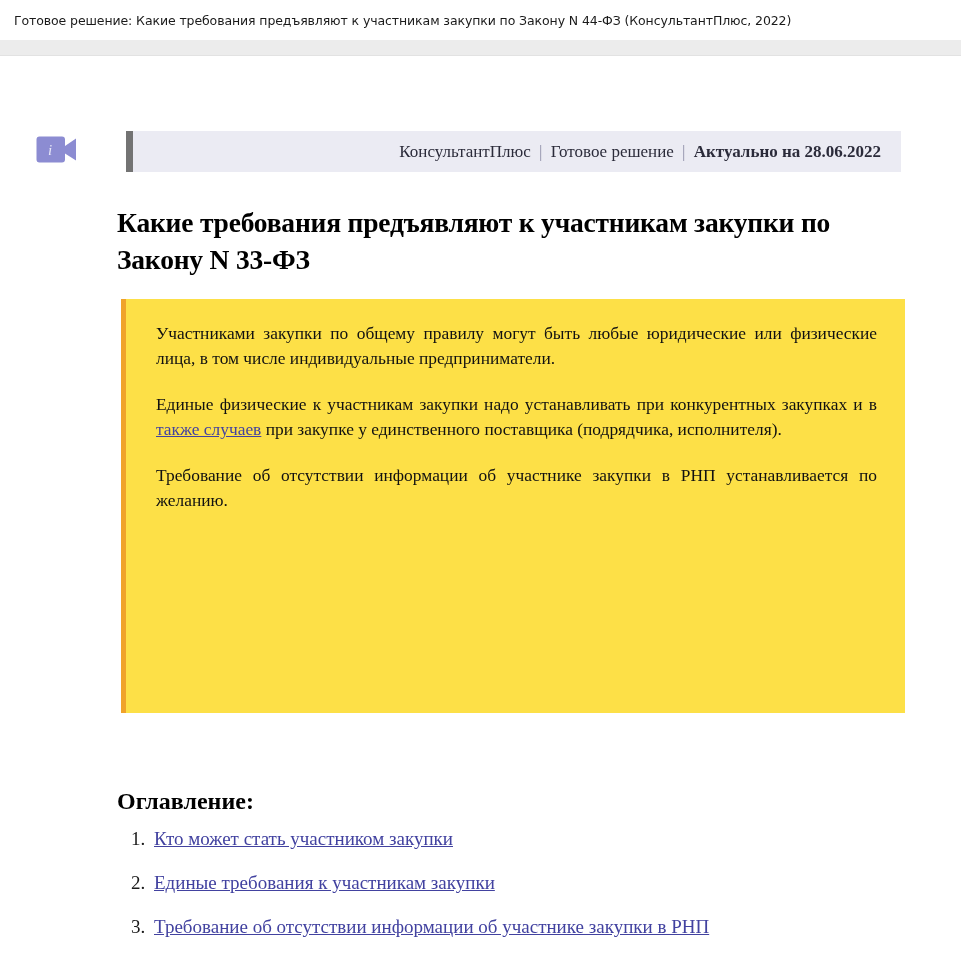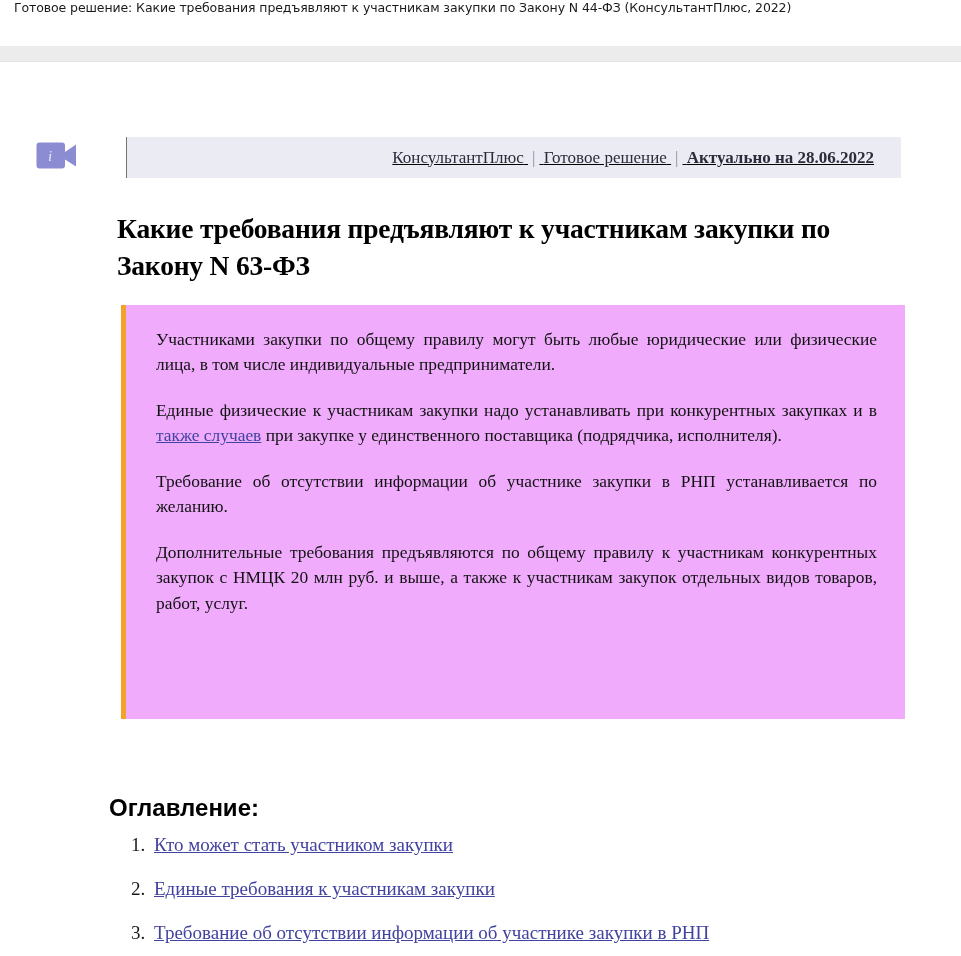--- a/index.html
+++ b/index.html
@@ -11,23 +11,24 @@
     width: 961px;
     height: 956px;
     background: #ffffff;
     font-family: "Liberation Sans", sans-serif;
     overflow: hidden;
     position: relative;
   }
 
   
   .titlebar {
-    height: 46px;
+    height: 40px;
     background: #ffffff;
     display: flex;
+    align-items: center;
     padding: 0 0 0 14px;
     box-sizing: border-box;
   }
   .titlebar-text {
     font-family: "DejaVu Sans", "Liberation Sans", sans-serif;
     font-size: 12.5px;
     color: #1a1a1a;
     letter-spacing: -0.1px;
     white-space: nowrap;
   }
@@ -55,27 +56,26 @@
   }
 
   
   .metabar {
     position: absolute;
     left: 126px;
     top: 75px;
     width: 775px;
     height: 41px;
     background: #ebebf3;
-    border-left: 1px solid #737373;
+    border-left: 7px solid #737373;
     box-sizing: border-box;
     display: flex;
     align-items: center;
     justify-content: flex-end;
-    padding-right: 27px;
-    text-decoration: underline;
+    padding-right: 20px;
   }
   .metabar-text {
     font-family: "Liberation Serif", "DejaVu Serif", serif;
     font-size: 17px;
     color: #2b2b3a;
     white-space: nowrap;
   }
   .metabar-text .sep {
     color: #8f8fa8;
     padding: 0 4px;
@@ -99,21 +99,21 @@
   }
 
   
   .summary {
     position: absolute;
     left: 121px;
     top: 243px;
     width: 784px;
     height: 414px;
     box-sizing: border-box;
-    background: #f0abfc;
+    background: #fde047;
     border-left: 5px solid #f0a32a;
     padding: 22px 28px 20px 30px;
   }
   .summary p {
     margin: 0 0 21px 0;
     font-family: "Liberation Serif", "DejaVu Serif", serif;
     font-size: 17.4px;
     line-height: 1.44;
     color: #111111;
     text-align: justify;
@@ -122,23 +122,23 @@
     margin-bottom: 0;
   }
   a.doclink {
     color: #4242a0;
     text-decoration: underline;
   }
 
   
   .toc-heading {
     position: absolute;
-    left: 109px;
+    left: 117px;
     top: 712px;
-    font-family: Liberation Sans, sans-serif;
+    font-family: Liberation Serif, serif;
     font-size: 24px;
     font-weight: bold;
     color: #000000;
   }
 
   
   .toc-list {
     position: absolute;
     left: 117px;
     top: 772px;
@@ -179,27 +179,26 @@
   <div class="metabar">
     <div class="metabar-text">
       <span>КонсультантПлюс</span>
       <span class="sep">|</span>
       <span>Готовое решение</span>
       <span class="sep">|</span>
       <span class="bold">Актуально на 28.06.2022</span>
     </div>
   </div>
 
-  <h1 class="page-title">Какие требования предъявляют к участникам закупки по Закону N 63-ФЗ</h1>
+  <h1 class="page-title">Какие требования предъявляют к участникам закупки по Закону N 33-ФЗ</h1>
 
   <div class="summary" id="summary-box">
       <p><span>Участниками закупки по общему правилу могут быть любые юридические или физические лица, в том числе индивидуальные предприниматели.</span></p>
       <p><span>Единые физические к участникам закупки надо устанавливать при конкурентных закупках и в </span><a class="doclink" href="#">также случаев</a><span> при закупке у единственного поставщика (подрядчика, исполнителя).</span></p>
       <p><span>Требование об отсутствии информации об участнике закупки в РНП устанавливается по желанию.</span></p>
-      <p><span>Дополнительные требования предъявляются по общему правилу к участникам конкурентных закупок с НМЦК 20 млн руб. и выше, а также к участникам закупок отдельных видов товаров, работ, услуг.</span></p>
     </div>
 
   <h2 class="toc-heading">Оглавление:</h2>
 
   <ol class="toc-list" id="toc-list">
       <li><a href="#">Кто может стать участником закупки</a></li>
       <li><a href="#">Единые требования к участникам закупки</a></li>
       <li><a href="#">Требование об отсутствии информации об участнике закупки в РНП</a></li>
       <li><a href="#">Дополнительные требования к участникам закупки по Закону N 44-ФЗ</a></li>
     </ol>

